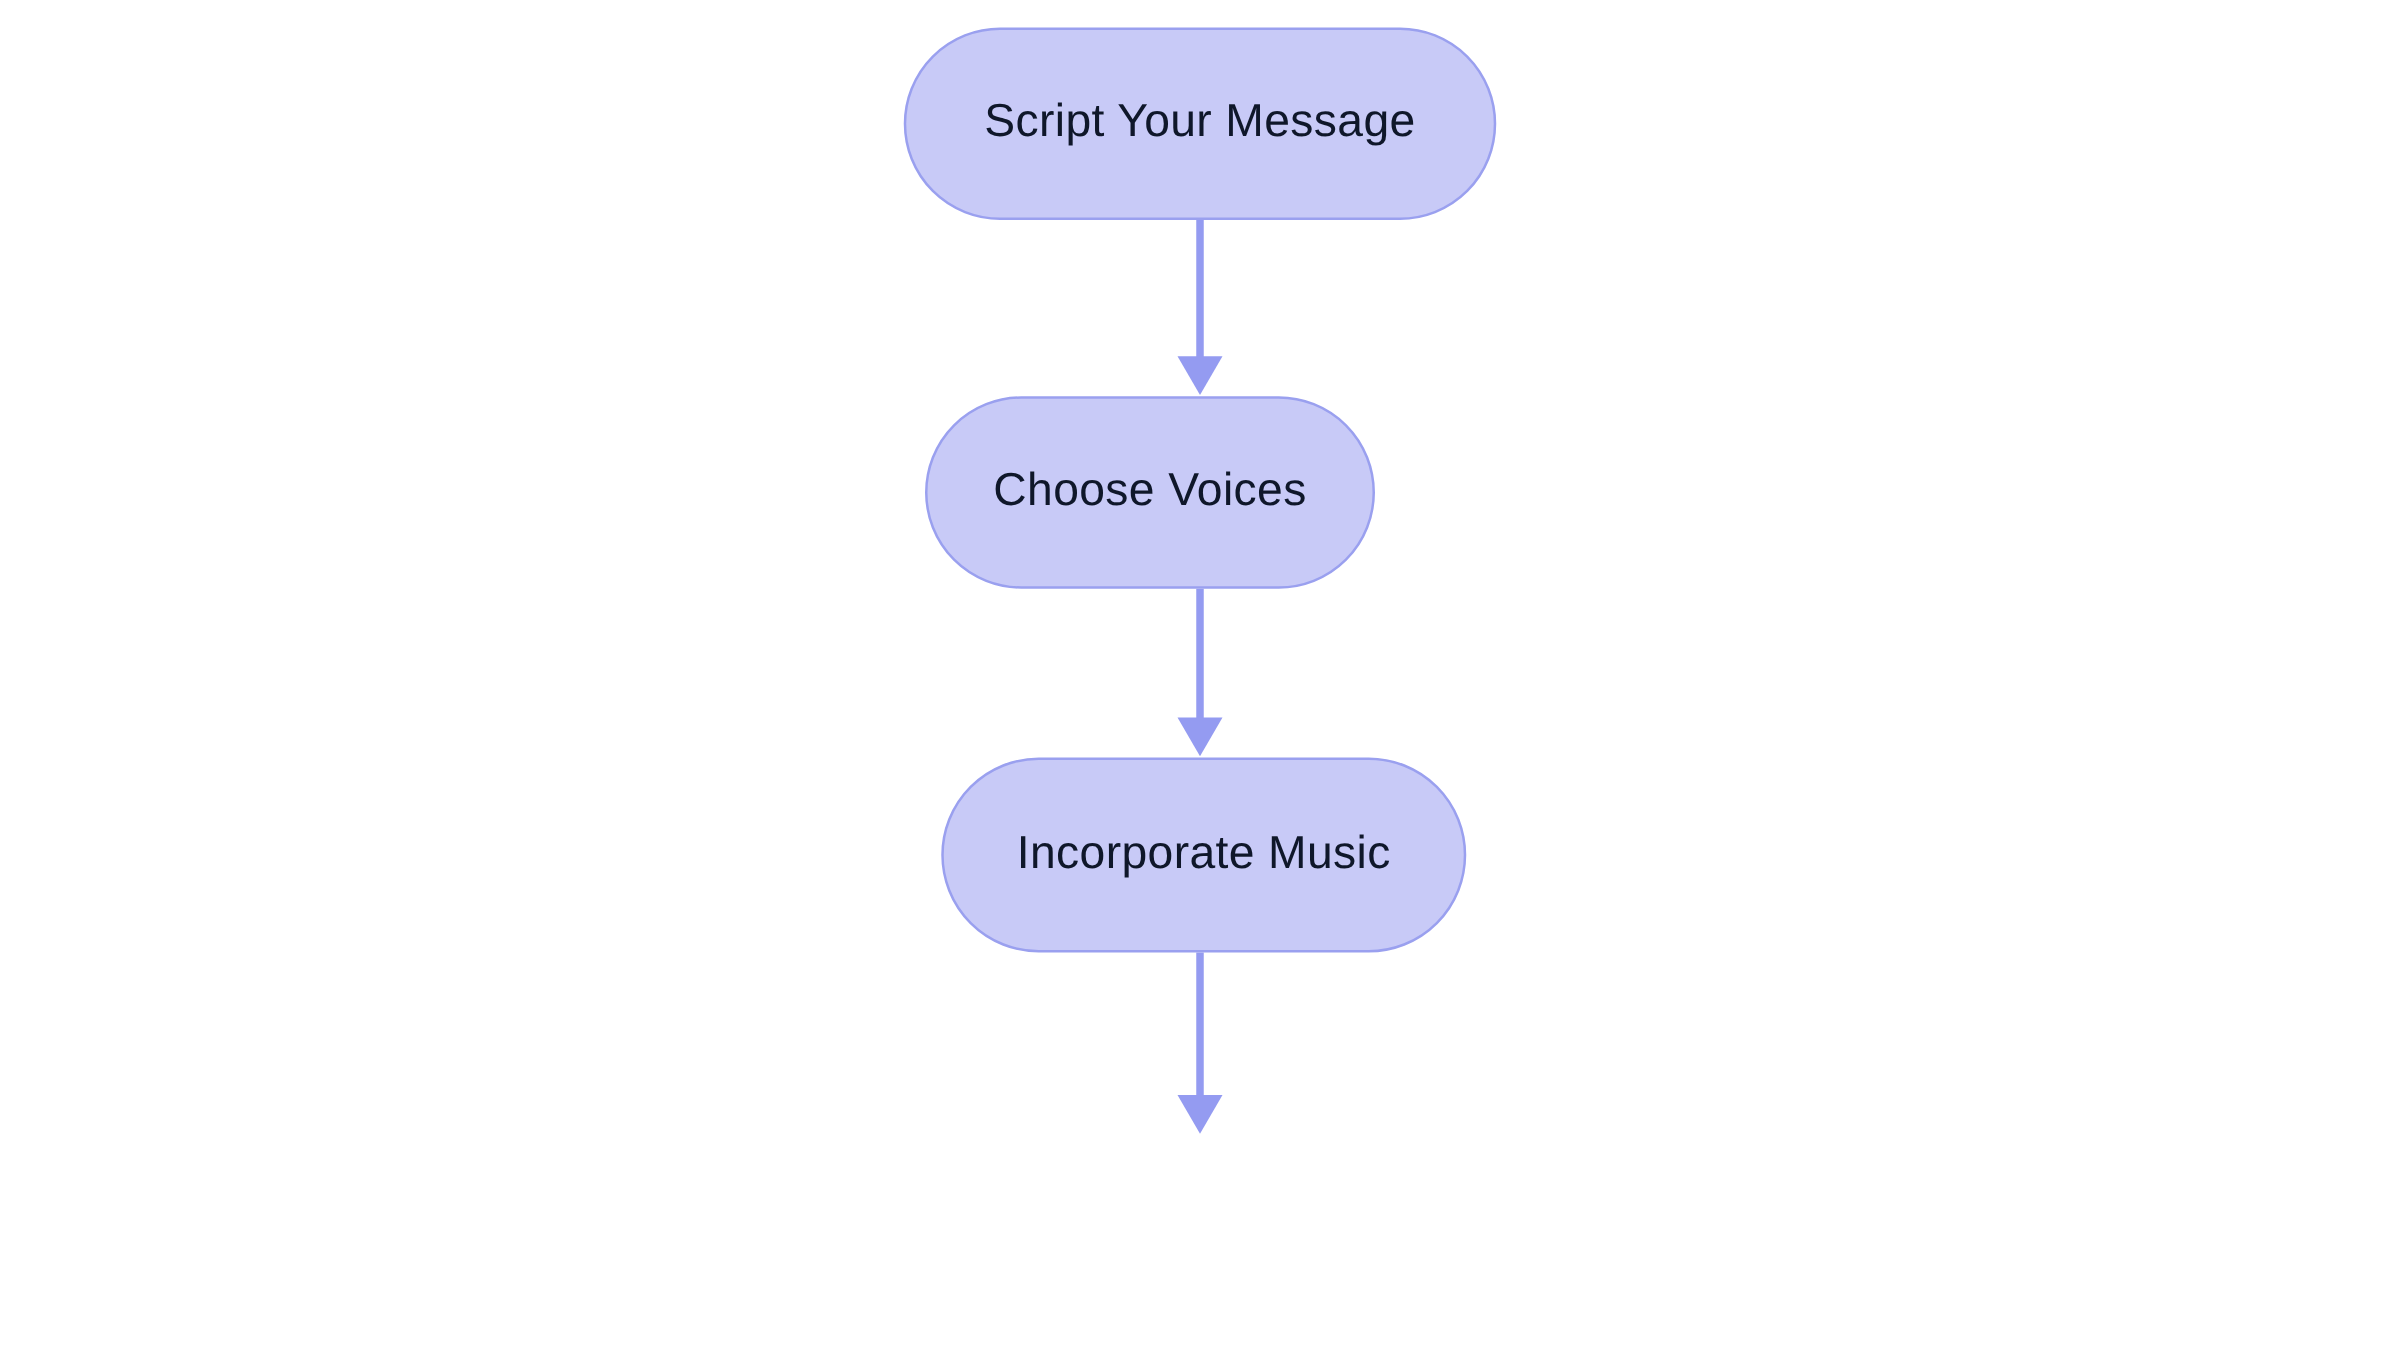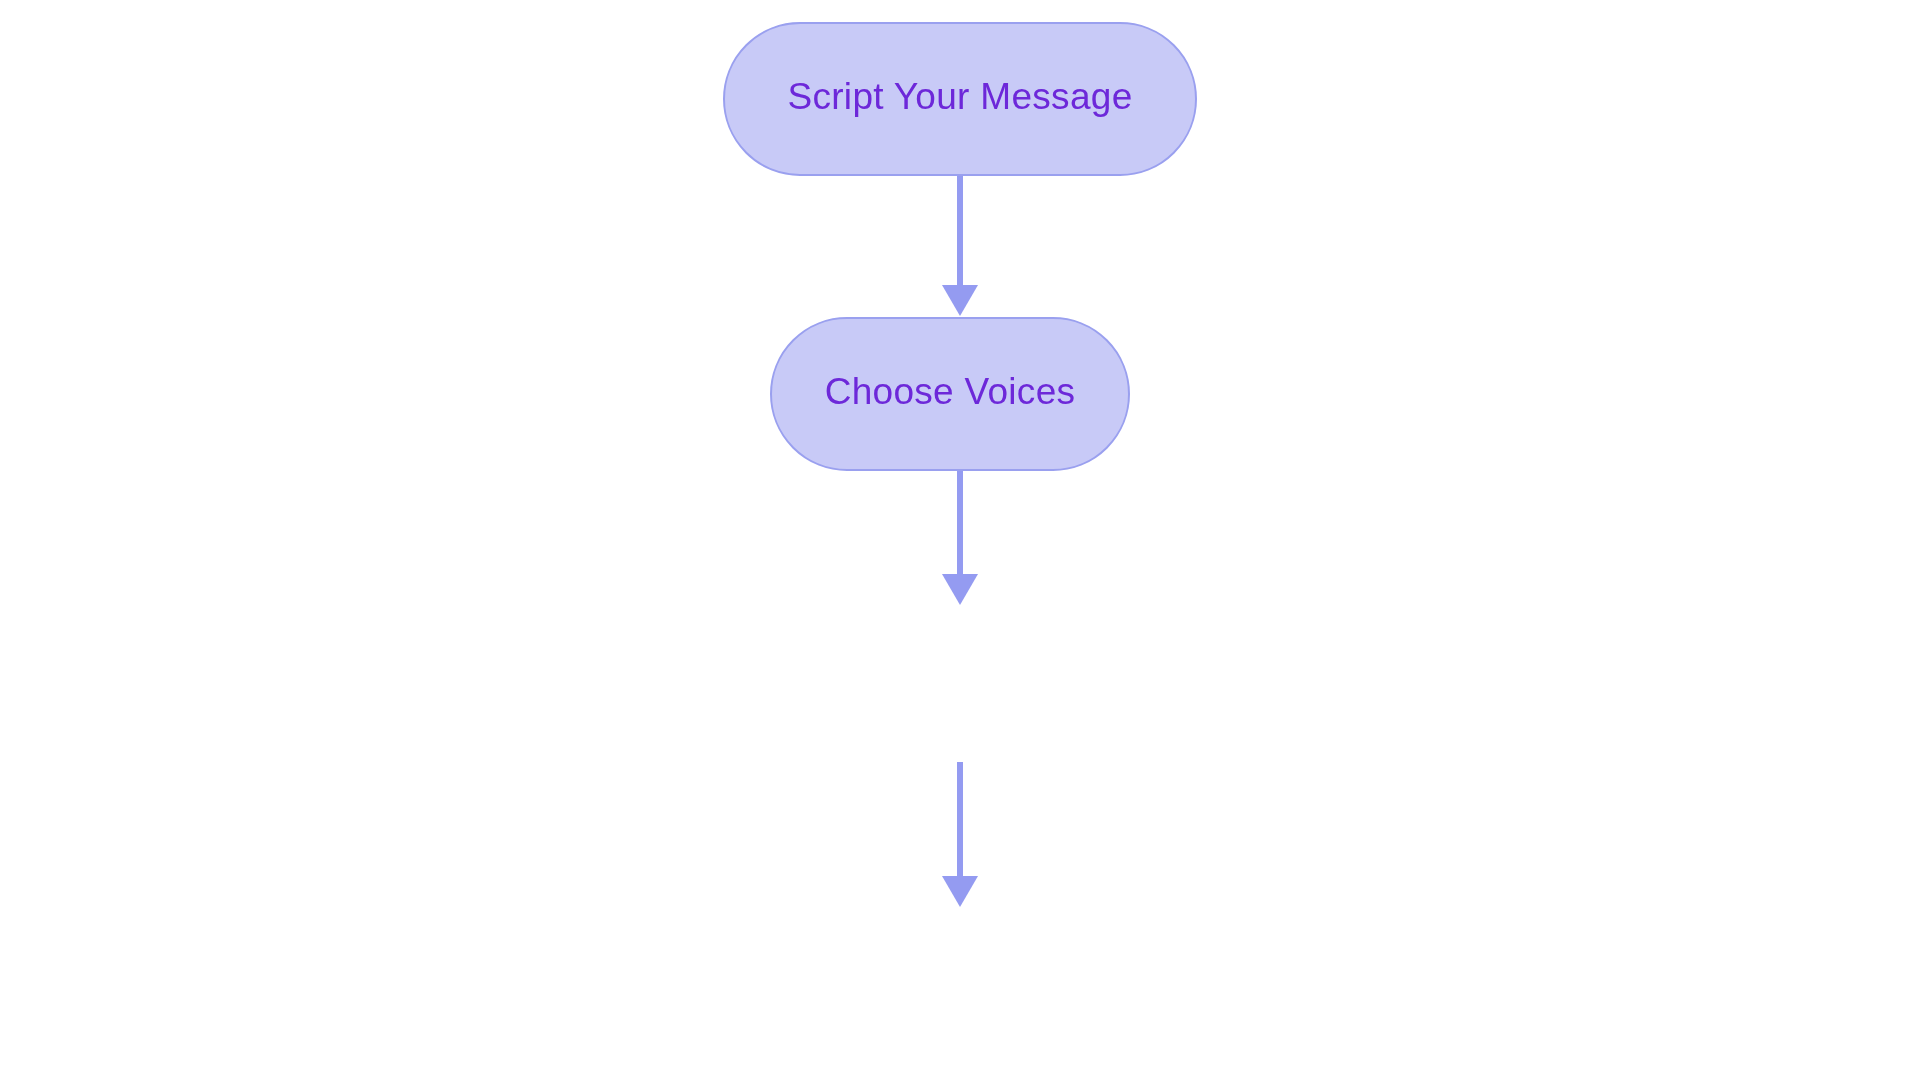--- a/index.html
+++ b/index.html
@@ -21,30 +21,30 @@
     position: absolute;
     box-sizing: border-box;
     display: flex;
     align-items: center;
     justify-content: center;
     background: #c8caf7;
     border: 2.5px solid #9aa0ef;
     border-radius: 90px;
   }
   .flow-node .node-label {
-    color: #6d28d9;
+    color: #0f172a;
     font-size: 37px;
     font-weight: 400;
     letter-spacing: 0.3px;
     white-space: nowrap;
     
     transform: translateY(-2px);
   }
   .node-1 { left: 723px; top: 22px;  width: 474px; height: 154px; }
-  .node-2 { left: 770px; top: 317px; width: 360px; height: 154px; }
+  .node-2 { left: 740px; top: 317px; width: 360px; height: 154px; }
   .node-3 { left: 753px; top: 606px; width: 420px; height: 156px; }
   .node-4 { left: 753px; top: 908px; width: 412px; height: 150px; }
   .arrow-layer {
     position: absolute;
     left: 0;
     top: 0;
     width: 1920px;
     height: 1083px;
     pointer-events: none;
   }
@@ -70,15 +70,18 @@
   </svg>
 
   <div class="flow-node node-1">
     <span class="node-label">Script Your Message</span>
   </div>
 
   <div class="flow-node node-2">
     <span class="node-label">Choose Voices</span>
   </div>
 
+  <div class="flow-node node-3">
+    <span class="node-label">Incorporate Music</span>
+  </div>
 
 
 </div>
 
 </body></html>

